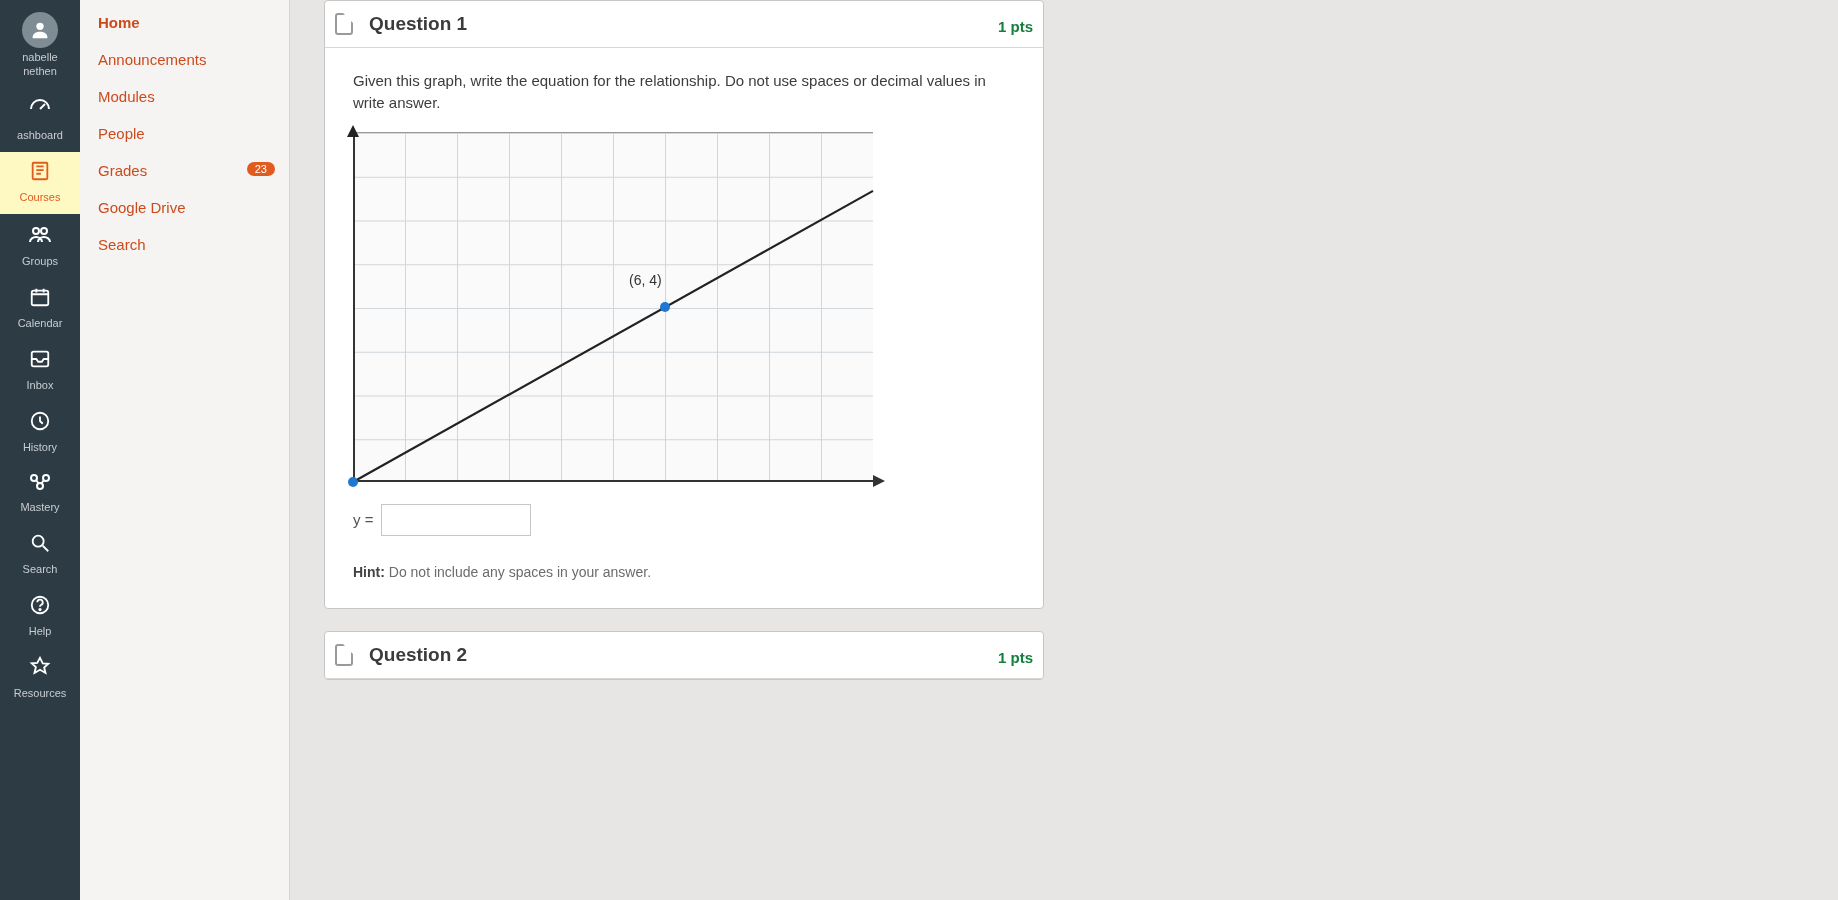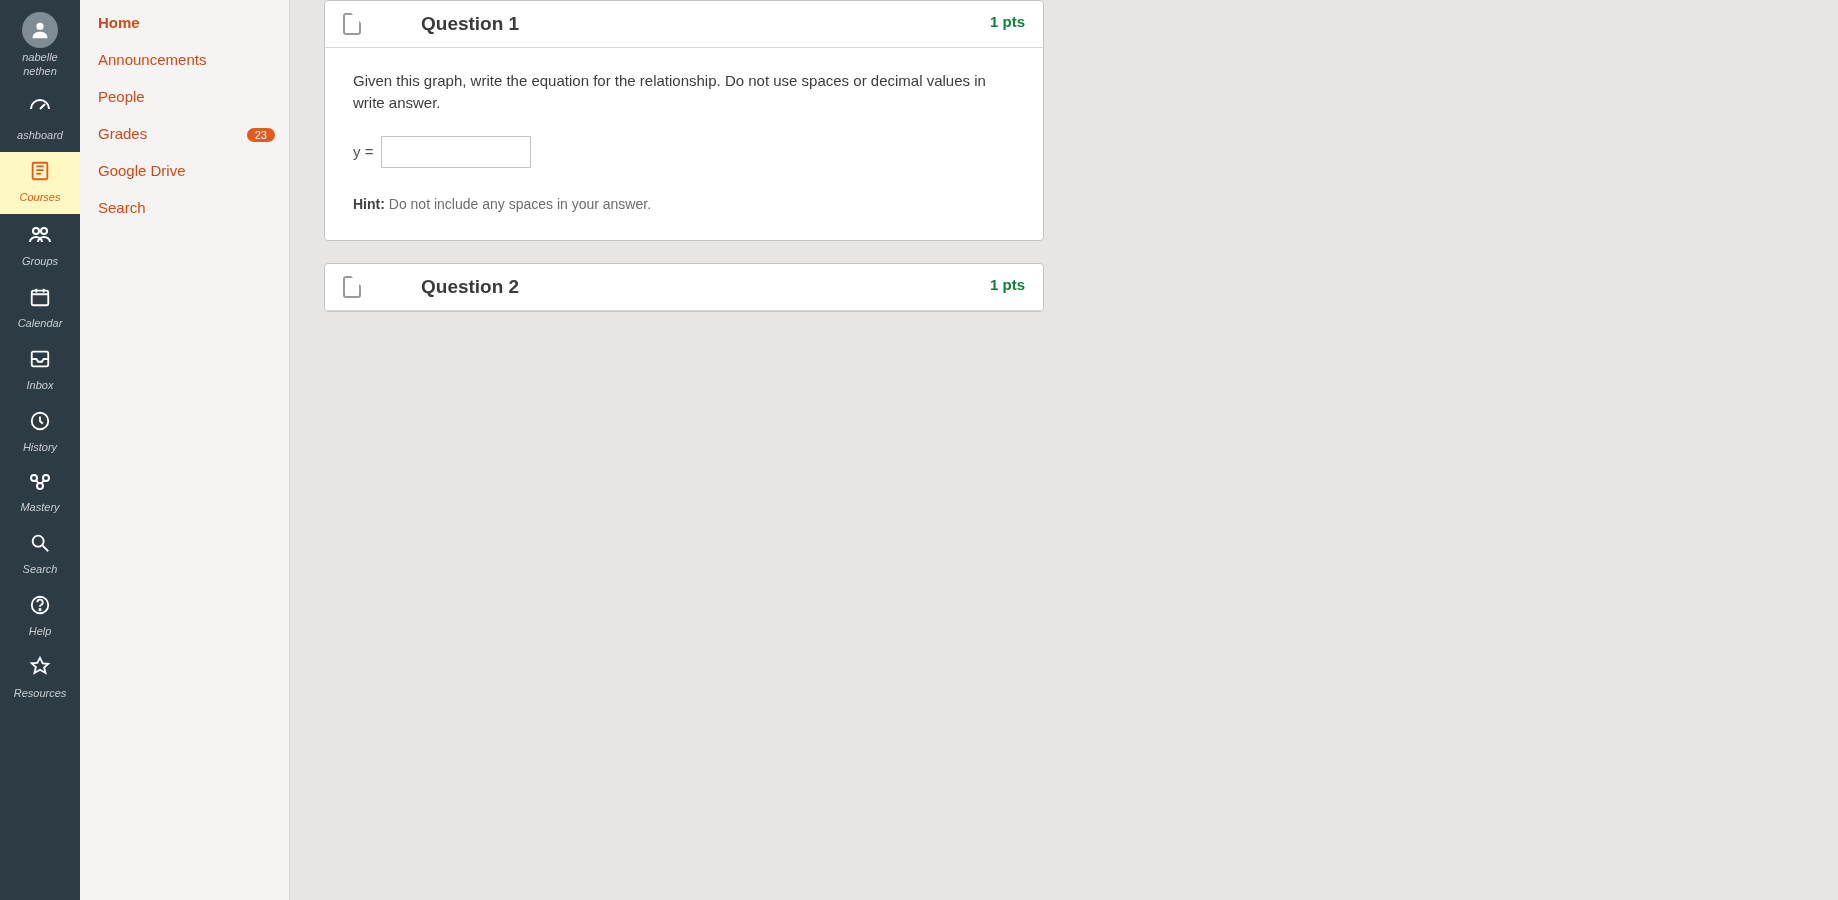--- a/index.html
+++ b/index.html
@@ -7,33 +7,33 @@
 body { display: flex; overflow: hidden; }
 
 
 .global-nav { width: 80px; background: #2d3b45; color: #c8cdd1; display: flex; flex-direction: column; align-items: center; padding-top: 4px; flex-shrink: 0; }
 .global-nav .item { width: 100%; padding: 8px 4px 10px; text-align: center; cursor: pointer; font-size: 12px; line-height: 14px; }
 .global-nav .item.active { background: #fef9c3; color: #e25b1e; }
 .global-nav .item.active .icon { color: #e25b1e; }
 .global-nav .icon { display: block; margin: 0 auto 4px; font-size: 22px; line-height: 22px; color: #fff; }
 .global-nav .item.active .label { color: #e25b1e; }
 .global-nav .avatar-icon { background:#7f8c93; width:36px; height:36px; border-radius:50%; display:flex; align-items:center; justify-content:center; margin:0 auto 2px; }
-.global-nav .label { font-size: 11px; color: #c8cdd1; font-style: italic; }
+.global-nav .label { font-size: 11px; color: #c8cdd1; }
 .global-nav .item.account .label { line-height:12px; }
 
 
 .course-nav { width: 210px; background: #f5f4f2; border-right: 1px solid #d6d4d1; padding: 4px 0 0 18px; flex-shrink: 0; }
-.course-nav a { display: flex; align-items: flex-end; padding: 10px 6px 10px 0; color: #cc4b1c; font-size: 15px; text-decoration: none; position: relative; cursor: pointer; }
+.course-nav a { display: flex; align-items: flex-start; padding: 10px 6px 10px 0; color: #cc4b1c; font-size: 15px; text-decoration: none; position: relative; cursor: pointer; }
 .course-nav a.current { color:#cc4b1c; font-weight:600; }
 .course-nav .badge { margin-left: auto; margin-right: 8px; background:#e25b1e; color:#fff; border-radius:10px; font-size:11px; padding:1px 8px; }
 
 
 .main { flex: 1; overflow-y: auto; padding: 0 24px 40px; }
 .question-card { background:#fff; border:1px solid #c7c6c4; border-radius:4px; margin: 0 0 22px 0; max-width: 720px; margin-left: 10px; }
-.card-header { display:flex; align-items:flex-start; padding:12px 18px; border-bottom:1px solid #d9d7d5;gap:44px; }
+.card-header { display:flex; align-items:flex-end; padding:12px 10px; border-bottom:1px solid #d9d7d5; }
 .flag-box { width:18px; height:22px; border:2px solid #9a9a9a; border-radius:3px; margin-right:16px; position:relative; }
 .flag-box::after { content:""; position:absolute; right:-2px; top:-2px; border-top:10px solid #fff; border-left:10px solid transparent; }
 .card-header .title { font-size:19px; font-weight:600; color:#3b3b3b; }
 .card-header .pts { margin-left:auto; font-size:15px; font-weight:600; color:#15803d; }
 .card-body { padding: 22px 28px 28px; color:#3c3c3c; font-size:15px; }
 .prompt { line-height:1.45; margin-bottom:18px; }
 
 
 .graph-box { position:relative; width: 520px; height: 350px; background:#fafafa; border-top:1px solid #999; border-right:0; }
 .graph-grid { position:absolute; inset:0 0 0 0; background-image:
@@ -167,20 +167,23 @@
 </nav>
 
 <nav class="course-nav">
   <a class="current">
       <span>Home</span>
     </a>
   <a>
       <span>Announcements</span>
     </a>
   <a>
+      <span>Modules</span>
+    </a>
+  <a>
       <span>People</span>
     </a>
   <a>
     <span>Grades</span>
     <span class="badge">23</span>
   </a>
   <a>
       <span>Google Drive</span>
     </a>
   <a>
@@ -192,20 +195,34 @@
 
   <section class="question-card">
     <header class="card-header">
       <span class="flag-box"></span>
       <span class="title">Question 1</span>
       <span class="pts">1 pts</span>
     </header>
     <div class="card-body">
       <p class="prompt">Given this graph, write the equation for the relationship.  Do not use spaces or decimal values in write answer.</p>
 
+      <div class="graph-box">
+        <div class="graph-grid"></div>
+        <div class="y-axis-line"></div>
+        <div class="y-axis-arrow"></div>
+        <div class="x-axis-line"></div>
+        <div class="x-axis-arrow"></div>
+        <svg class="line-svg" viewBox="0 0 520 350" preserveAspectRatio="none">
+          <line x1="0" y1="350" x2="520" y2="58" stroke="#222" stroke-width="2.2"></line>
+        </svg>
+        <div class="origin-dot"></div>
+
+        <div class="plotted-dot" style="left:312px; bottom:175px;"></div>
+        <div class="plotted-label" style="left:312px; bottom:175px;">(6, 4)</div>
+      </div>
 
       <div class="answer-row">
         <span>y =</span>
         <input type="text" value="" style="">
       </div>
 
       <p class="hint">
         <b>Hint:</b><span> Do not include any spaces in your answer.</span>
       </p>
     </div>

